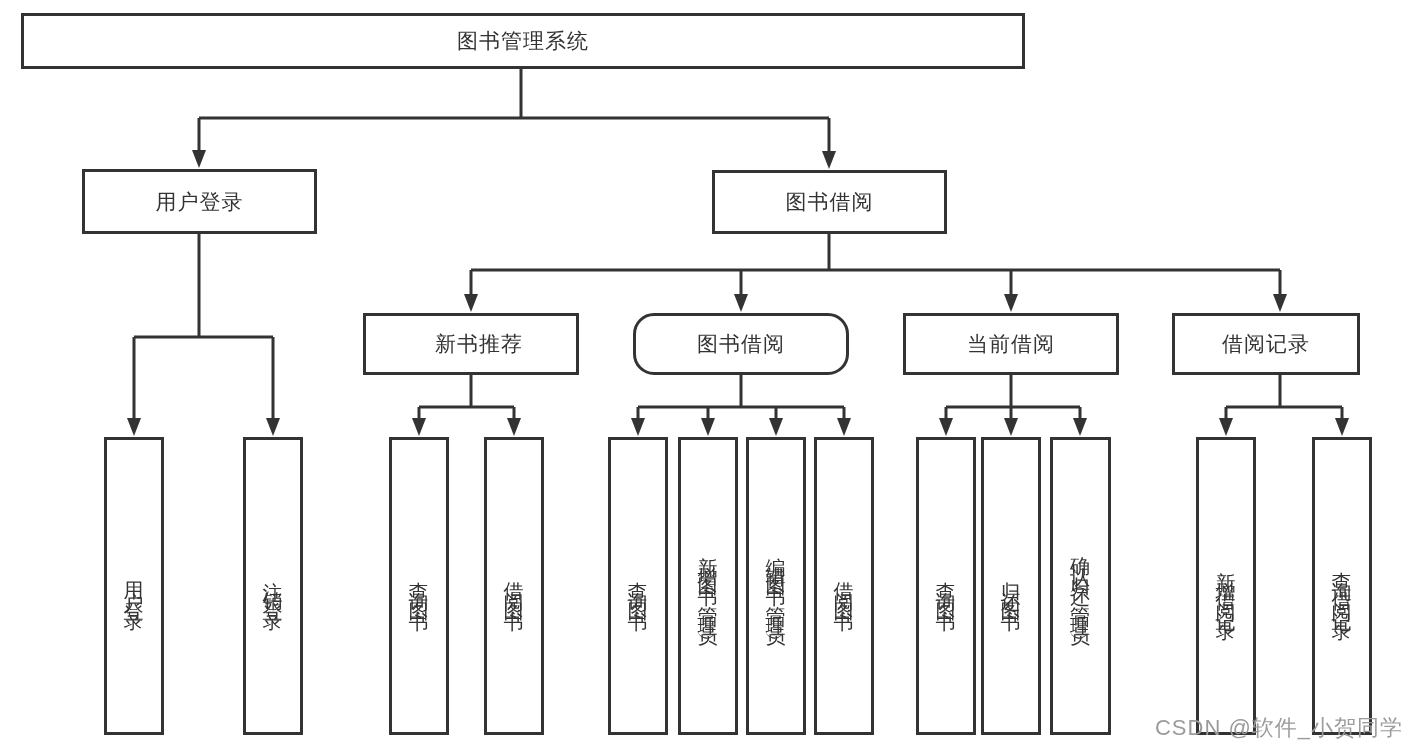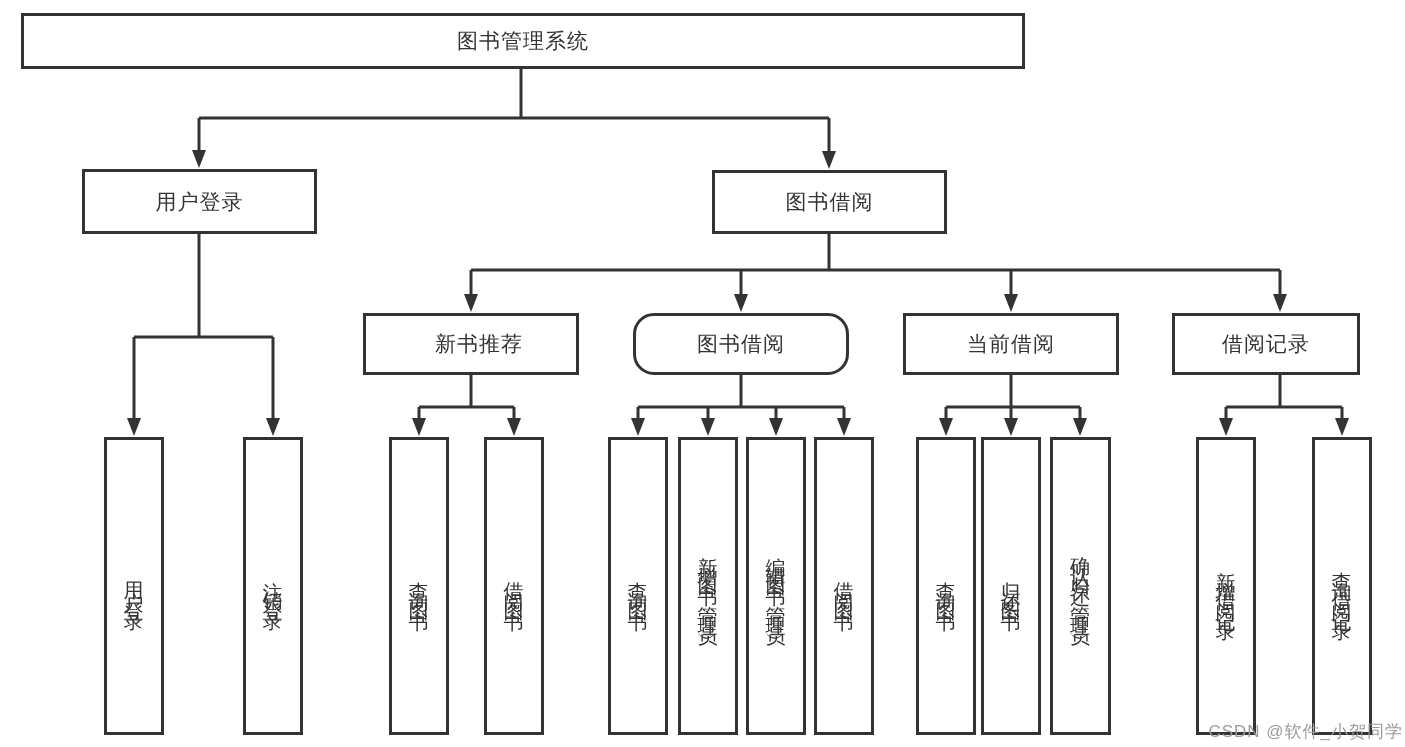--- a/index.html
+++ b/index.html
@@ -31,21 +31,21 @@
     text-orientation:mixed;
     font-size:20px;
     letter-spacing:10px;
     line-height:1;
     white-space:nowrap;
   }
   .watermark{
     position:absolute;
     right:2px;
     bottom:4px;
-    font-size:17px;
+    font-size:22px;
     color:#9b9b9b;
     letter-spacing:1px;
     white-space:nowrap;
   }
 </style>
 </head>
 <body>
 
 <div class="canvas">
 

